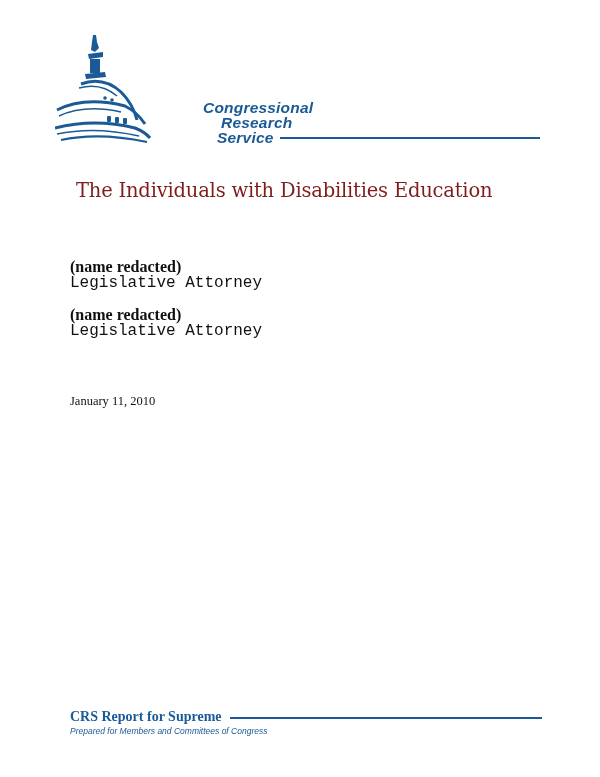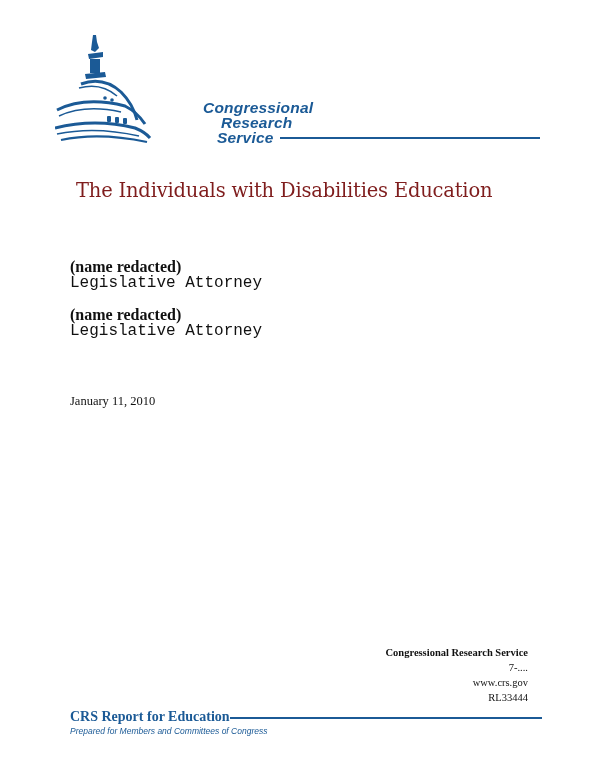--- a/index.html
+++ b/index.html
@@ -79,26 +79,20 @@
     <span class="name">(name redacted)</span>
     <span class="role">Legislative Attorney</span>
   </div>
   <div class="author a2">
     <span class="name">(name redacted)</span>
     <span class="role">Legislative Attorney</span>
   </div>
 
   <div class="date">January 11, 2010</div>
 
-  <div class="meta">
-    <span class="org">Congressional Research Service</span>
-    <span>7-....</span>
-    <span>www.crs.gov</span>
-    <span>RL33444</span>
-  </div>
 
   <div class="footer">
-    <span class="brand">CRS Report for Education</span>
+    <span class="brand">CRS Report for Supreme</span>
     <div class="rule"></div>
     <span class="tag">Prepared for Members and Committees of Congress</span>
   </div>
 
 </div>
 
 </body></html>

